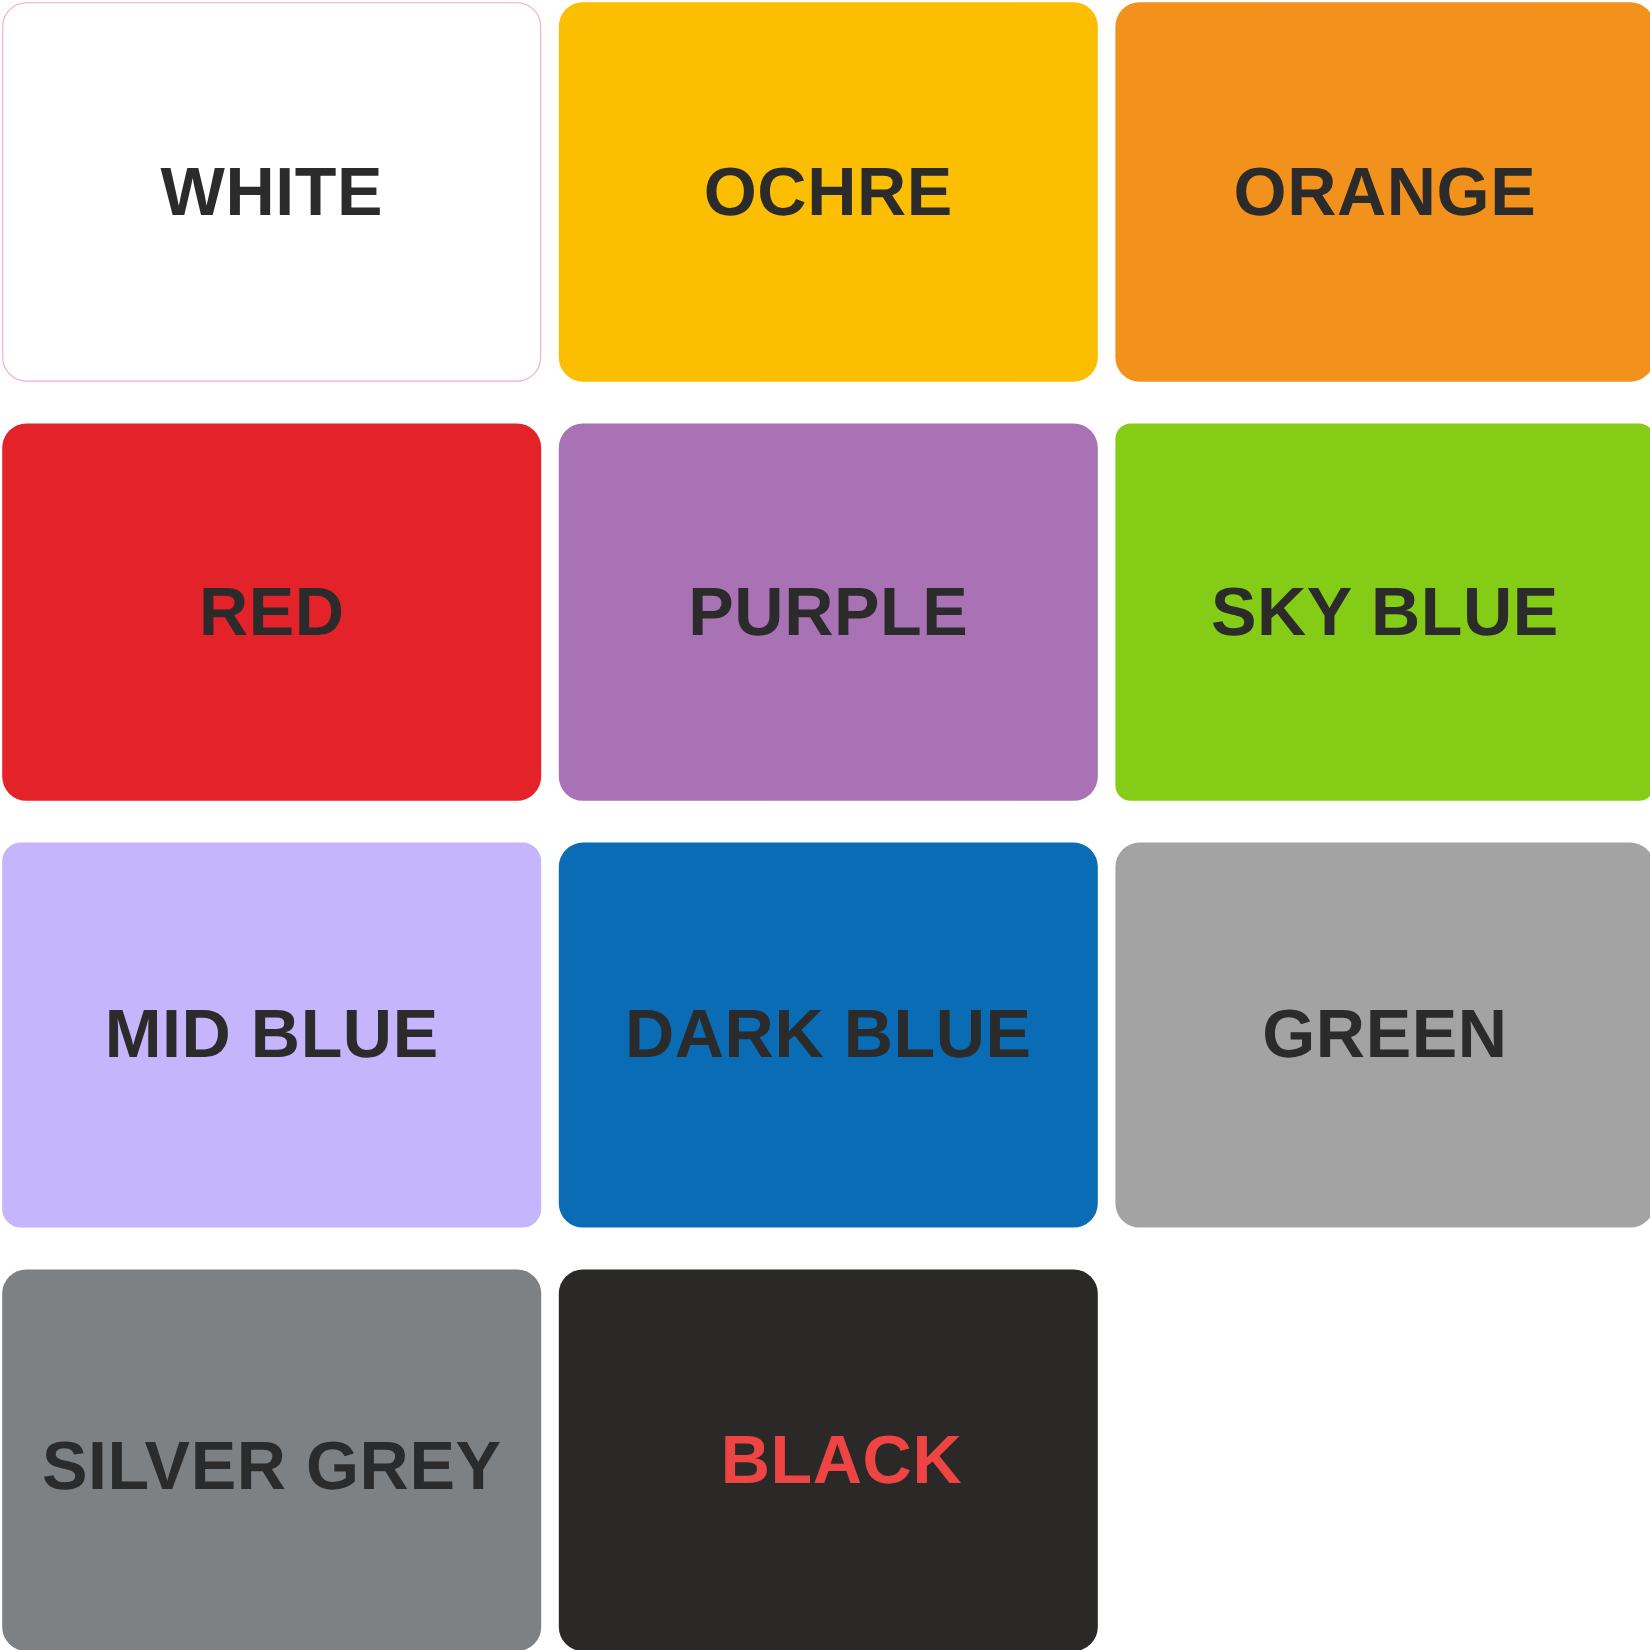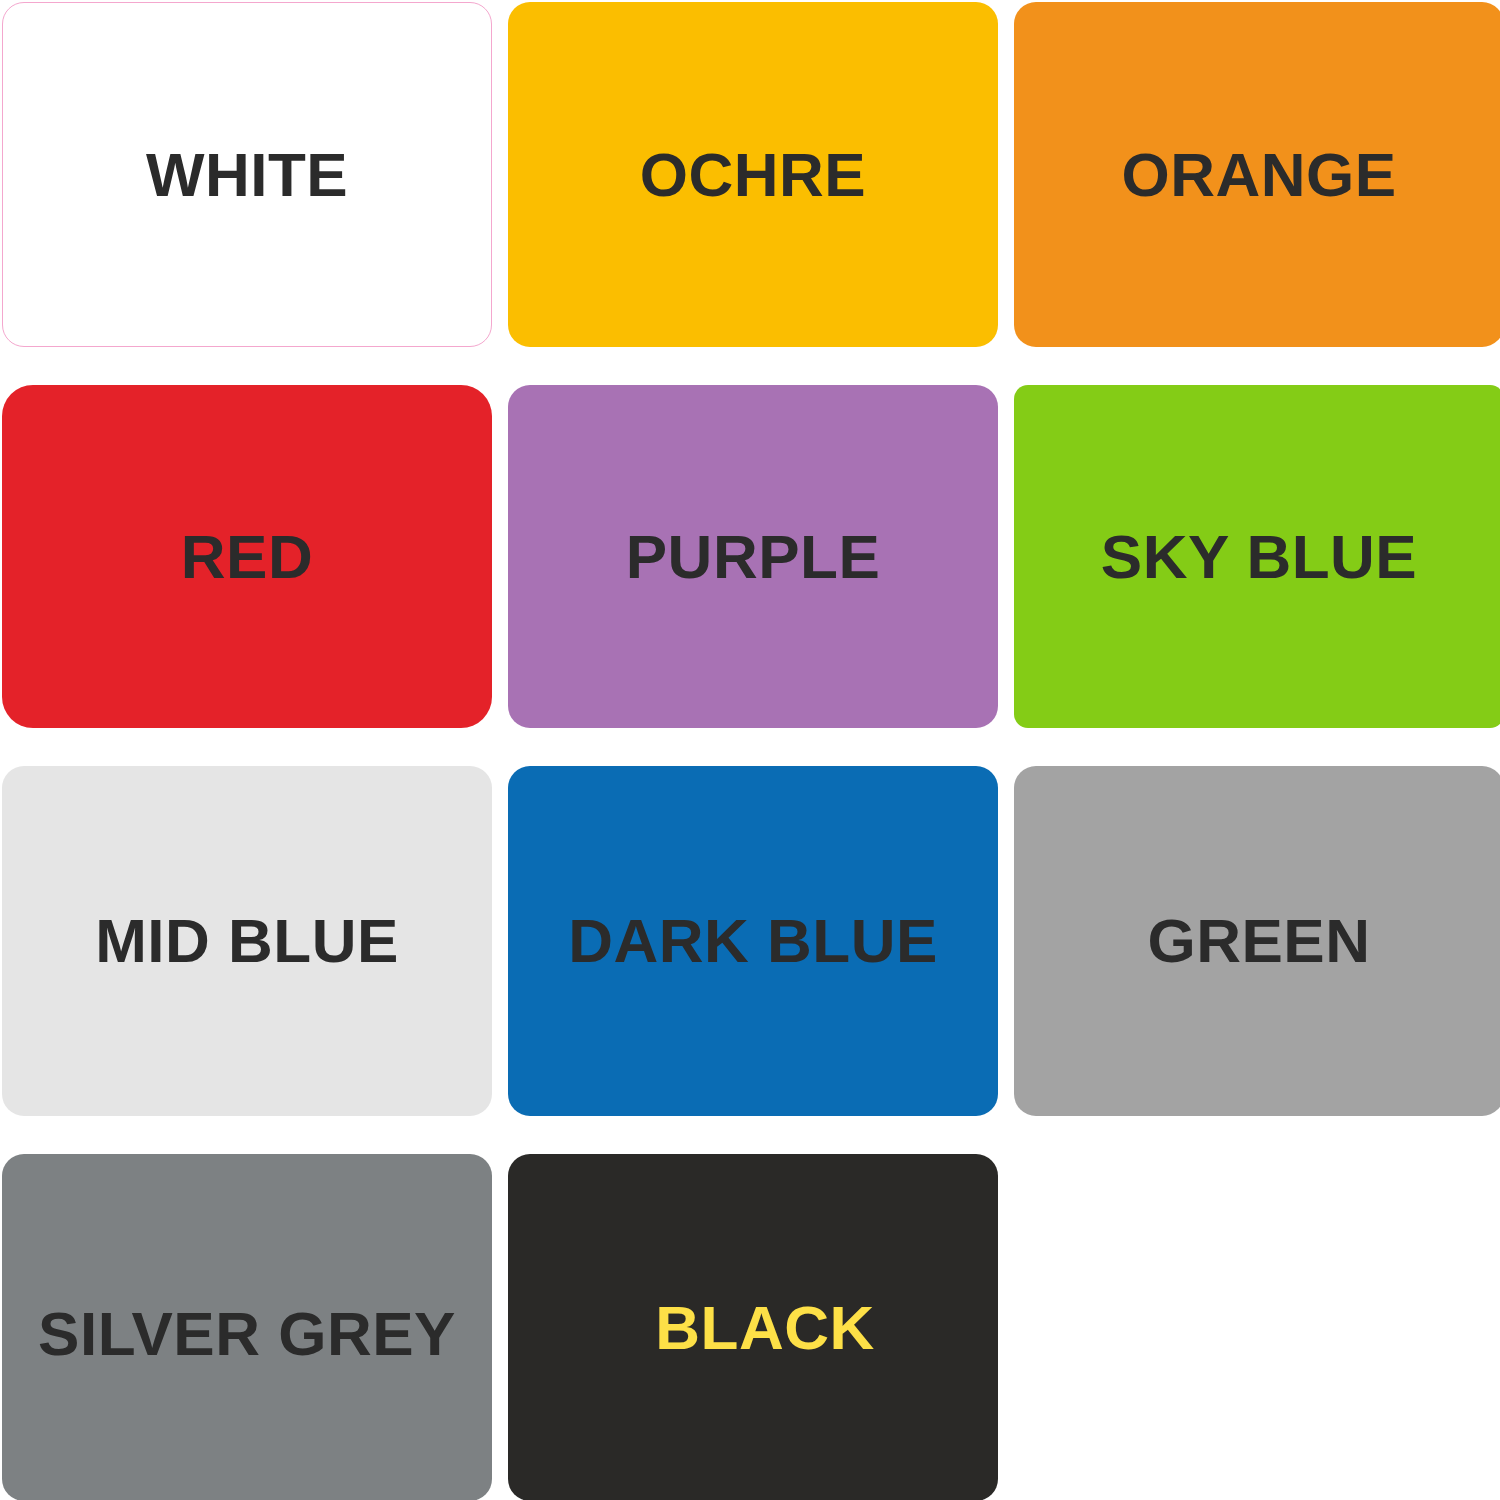--- a/index.html
+++ b/index.html
@@ -61,37 +61,37 @@
 <div id="swatch-grid" style="background: rgb(255, 255, 255);">
     <div class="swatch has-outline" style="background: rgb(255, 255, 255); border-color: rgb(244, 167, 206);">
       <span class="swatch-label" style="color: rgb(43, 43, 43);">WHITE</span>
     </div>
     <div class="swatch" style="background: rgb(251, 190, 0);">
       <span class="swatch-label" style="color: rgb(43, 43, 43);">OCHRE</span>
     </div>
     <div class="swatch" style="background: rgb(242, 145, 27);">
       <span class="swatch-label" style="color: rgb(43, 43, 43);">ORANGE</span>
     </div>
-    <div class="swatch" style="background: rgb(228, 34, 41); border-radius: 31px;">
+    <div class="swatch" style="background: rgb(228, 34, 41);">
       <span class="swatch-label" style="color: rgb(43, 43, 43);">RED</span>
     </div>
     <div class="swatch" style="background: rgb(168, 114, 180);">
       <span class="swatch-label" style="color: rgb(43, 43, 43);">PURPLE</span>
     </div>
     <div class="swatch" style="background: #84cc16; border-radius: 14px;">
       <span class="swatch-label" style="color: rgb(43, 43, 43);">SKY BLUE</span>
     </div>
-    <div class="swatch" style="background: #e5e5e5;">
+    <div class="swatch" style="background: #c4b5fd; border-radius: 17px;">
       <span class="swatch-label" style="color: rgb(43, 43, 43);">MID BLUE</span>
     </div>
     <div class="swatch" style="background: rgb(10, 108, 180);">
       <span class="swatch-label" style="color: rgb(43, 43, 43);">DARK BLUE</span>
     </div>
     <div class="swatch" style="background: #a3a3a3;">
       <span class="swatch-label" style="color: rgb(43, 43, 43);">GREEN</span>
     </div>
     <div class="swatch" style="background: rgb(125, 129, 131);">
       <span class="swatch-label" style="color: rgb(43, 43, 43); margin-top: 12px;">SILVER GREY</span>
     </div>
     <div class="swatch" style="background: rgb(42, 41, 39);">
-      <span class="swatch-label" style="color: #fde047; margin-left: 24px;">BLACK</span>
+      <span class="swatch-label" style="color: #ef4444; margin-left: 24px;">BLACK</span>
     </div>
   </div>
 
 </body></html>

